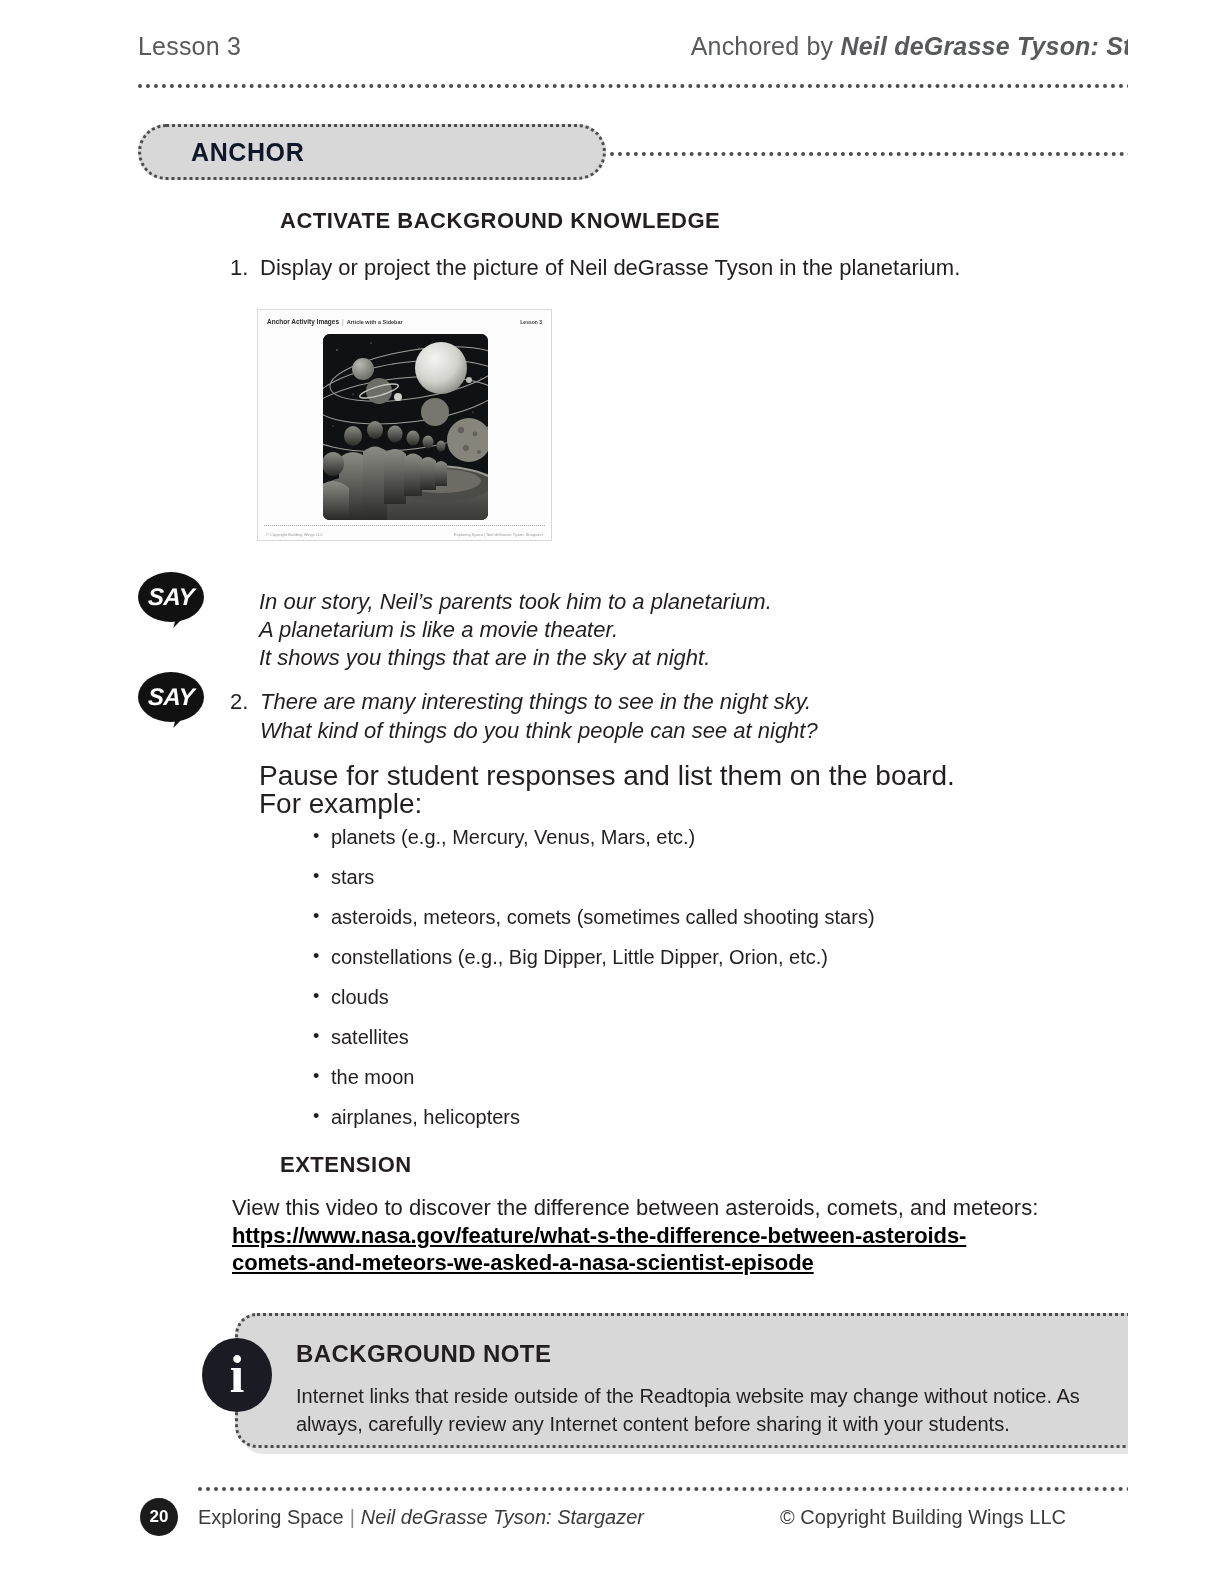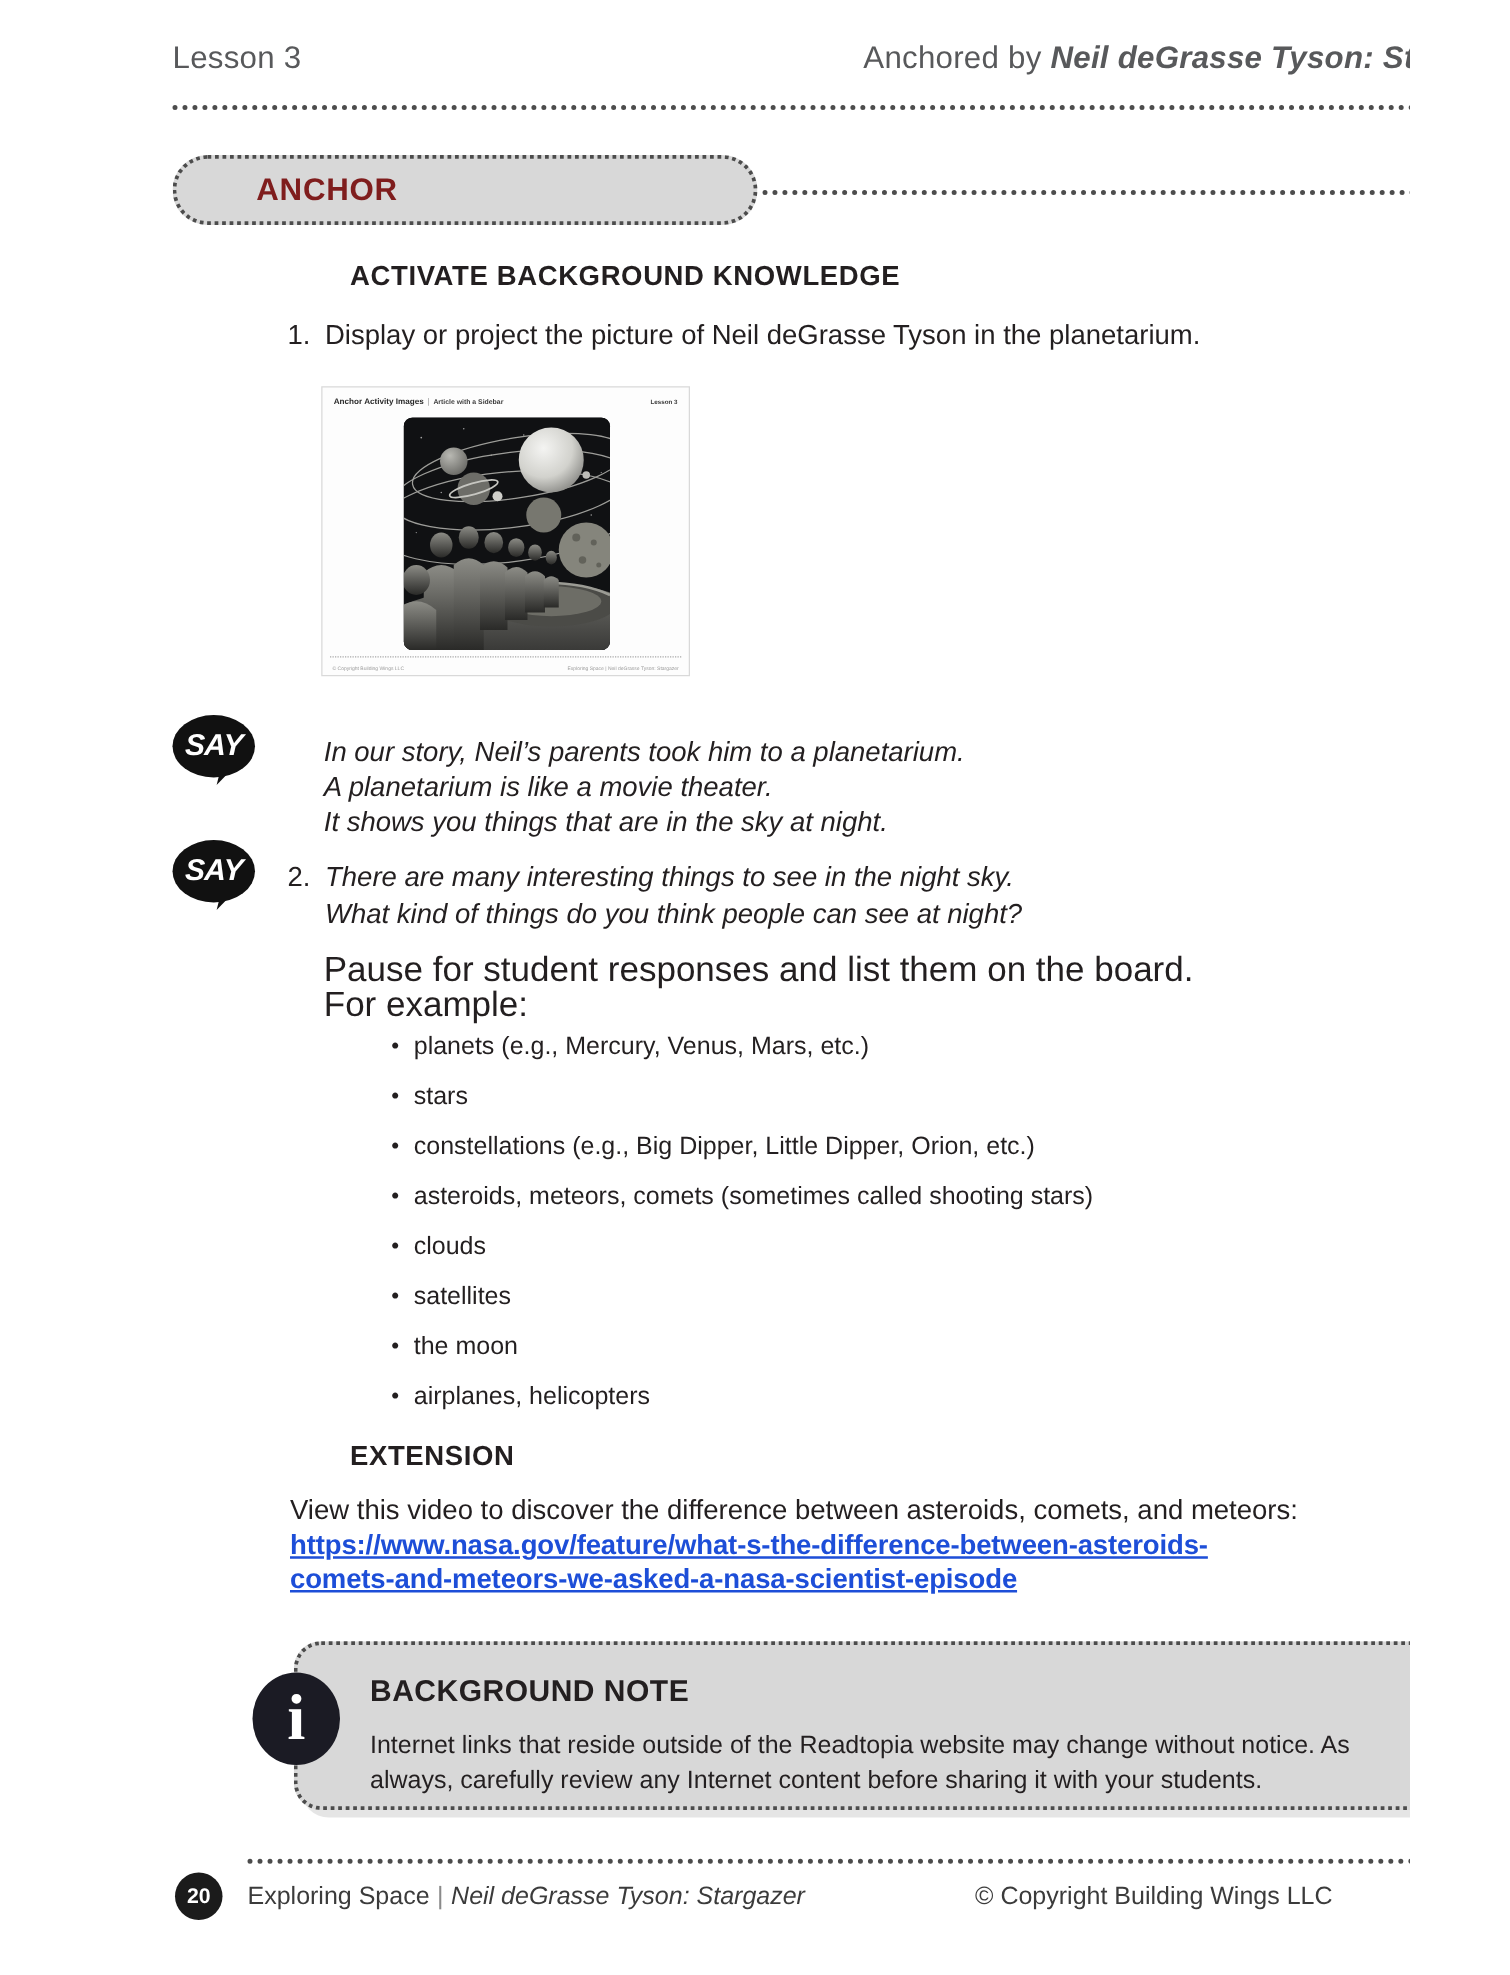--- a/index.html
+++ b/index.html
@@ -55,25 +55,25 @@
     width: 468px;
     height: 56px;
     background: #d8d8d8;
     border: 3px dotted #4c4c4c;
     border-radius: 30px;
     box-sizing: border-box;
     display: flex;
     align-items: center;
   }
   .anchor-pill .label {
-    margin-left: 64px;
+    margin-left: 50px;
     font-size: 25px;
     font-weight: bold;
     letter-spacing: .6px;
-    color: #7f1d1d;
+    color: #0f172a;
   }
 
   
   .sec-head {
     position: absolute;
     left: 152px;
     font-size: 22px;
     font-weight: bold;
     letter-spacing: .5px;
     color: #231f20;
@@ -223,21 +223,21 @@
     left: 152px;
     top: 1194px;
     width: 880px;
     font-size: 22px;
     line-height: 28px;
   }
   .url-link {
     display: block;
     font-weight: bold;
     text-decoration: underline;
-    color: #1d4ed8;
+    color: #000000;
     letter-spacing: -.1px;
     line-height: 27px;
     width: 790px;
   }
 
   
   .note-box {
     position: absolute;
     left: 155px;
     top: 1313px;
@@ -467,22 +467,22 @@
   </div>
 
   <div class="body-block" id="pause-block">
     <div>Pause for student responses and list them on the board.</div>
     <div>For example:</div>
   </div>
 
   <ul class="bullets">
     <li>planets (e.g., Mercury, Venus, Mars, etc.)</li>
     <li>stars</li>
+    <li>asteroids, meteors, comets (sometimes called shooting stars)</li>
     <li>constellations (e.g., Big Dipper, Little Dipper, Orion, etc.)</li>
-    <li>asteroids, meteors, comets (sometimes called shooting stars)</li>
     <li>clouds</li>
     <li>satellites</li>
     <li>the moon</li>
     <li>airplanes, helicopters</li>
   </ul>
 
   <div class="sec-head" id="head-extension">EXTENSION</div>
   <div id="ext-text">
     <span>View this video to discover the difference between asteroids, comets, and meteors:</span>
     <a class="url-link" href="#">https://www.nasa.gov/feature/what-s-the-difference-between-asteroids-comets-and-meteors-we-asked-a-nasa-scientist-episode</a>

